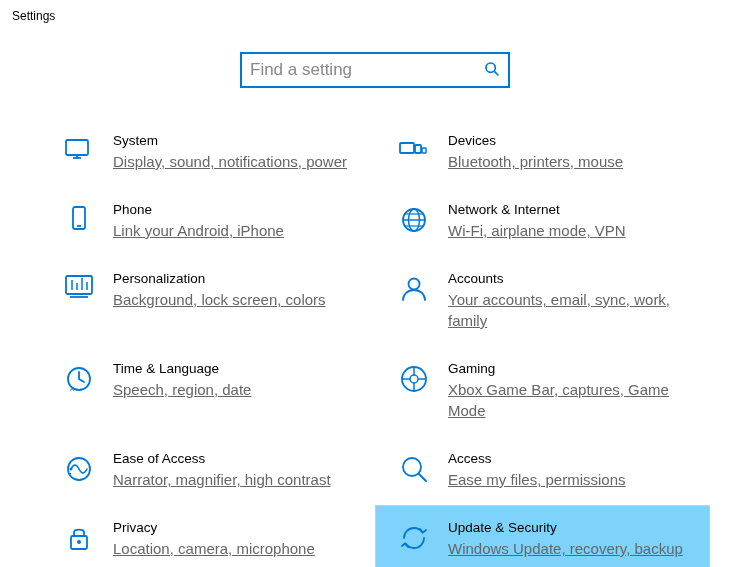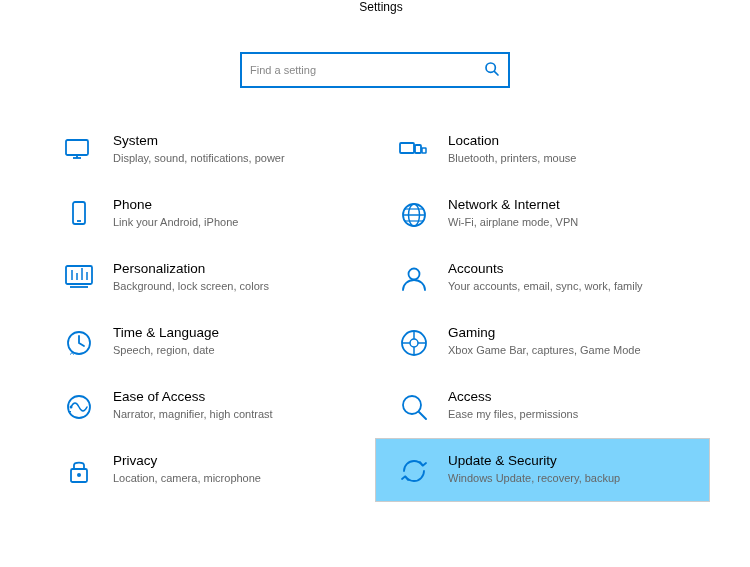--- a/index.html
+++ b/index.html
@@ -17,21 +17,20 @@
       display: flex;
       flex-direction: column;
     }
     .title-bar {
       display: flex;
       align-items: center;
       justify-content: space-between;
       padding: 0 0 0 12px;
       height: 32px;
       background: #fff;
-      flex-direction: column;
     }
     .title-bar-title {
       font-size: 12px;
       color: #000;
     }
     .title-bar-controls {
       display: flex;
       align-items: center;
     }
     .title-bar-btn {
@@ -62,21 +61,21 @@
       align-items: center;
       border: 2px solid #0078d7;
       width: 270px;
       height: 36px;
       padding: 0 8px;
     }
     .search-bar input {
       border: none;
       outline: none;
       flex: 1;
-      font-size: 11px;
+      font-size: 17px;
       color: #0f172a;
       background: transparent;
     }
     .search-bar input::placeholder {
       color: #888;
     }
     .search-icon-svg {
       color: #0078d7;
       font-size: 14px;
     }
@@ -109,23 +108,24 @@
       width: 32px;
       height: 32px;
     }
     .item-text {}
     .item-title {
       font-size: 13.5px;
       color: #000;
       margin-bottom: 3px;
     }
     .item-desc {
-      font-size: 11px;
+      font-size: 15px;
       color: #666;
       line-height: 1.4;
+      text-decoration: underline;
     }
   </style>
 </head>
 <body>
 
 <div class="window">
   <div class="title-bar">
     <span class="title-bar-title">Settings</span>
     <div class="title-bar-controls">
       <button class="title-bar-btn"></button>
@@ -161,21 +161,21 @@
   </div>
         <div class="grid-item">
     <div class="icon-wrap">
       <svg viewBox="0 0 32 32" fill="none" xmlns="http://www.w3.org/2000/svg">
       <rect x="2" y="8" width="14" height="10" rx="1" stroke="#0078d7" stroke-width="1.8" fill="none"></rect>
       <rect x="17" y="10" width="6" height="8" rx="1" stroke="#0078d7" stroke-width="1.8" fill="none"></rect>
       <rect x="24" y="13" width="4" height="5" rx="0.5" stroke="#0078d7" stroke-width="1.5" fill="none"></rect>
     </svg>
     </div>
     <div class="item-text">
-      <div class="item-title">Location</div>
+      <div class="item-title">Devices</div>
       <div class="item-desc">Bluetooth, printers, mouse</div>
     </div>
   </div>
         <div class="grid-item">
     <div class="icon-wrap">
       <svg viewBox="0 0 32 32" fill="none" xmlns="http://www.w3.org/2000/svg">
       <rect x="10" y="3" width="12" height="22" rx="2" stroke="#0078d7" stroke-width="1.8" fill="none"></rect>
       <line x1="14" y1="22" x2="18" y2="22" stroke="#0078d7" stroke-width="1.8"></line>
     </svg>
     </div>

